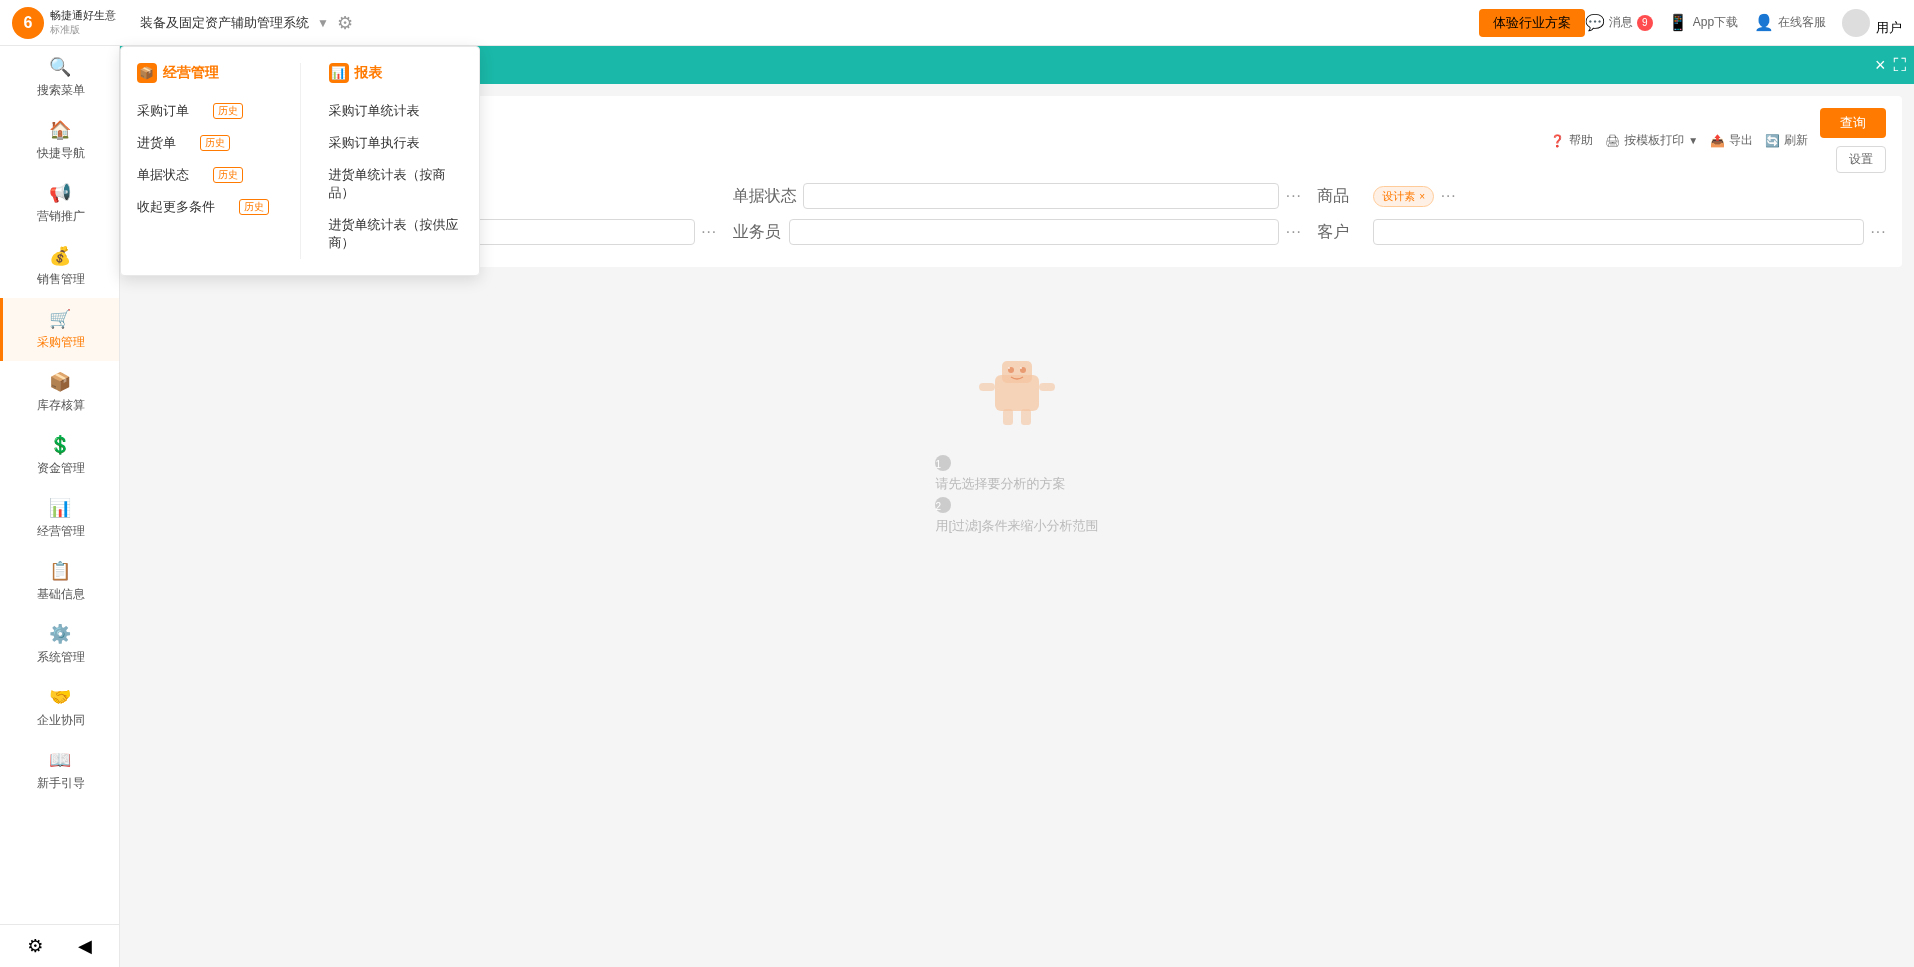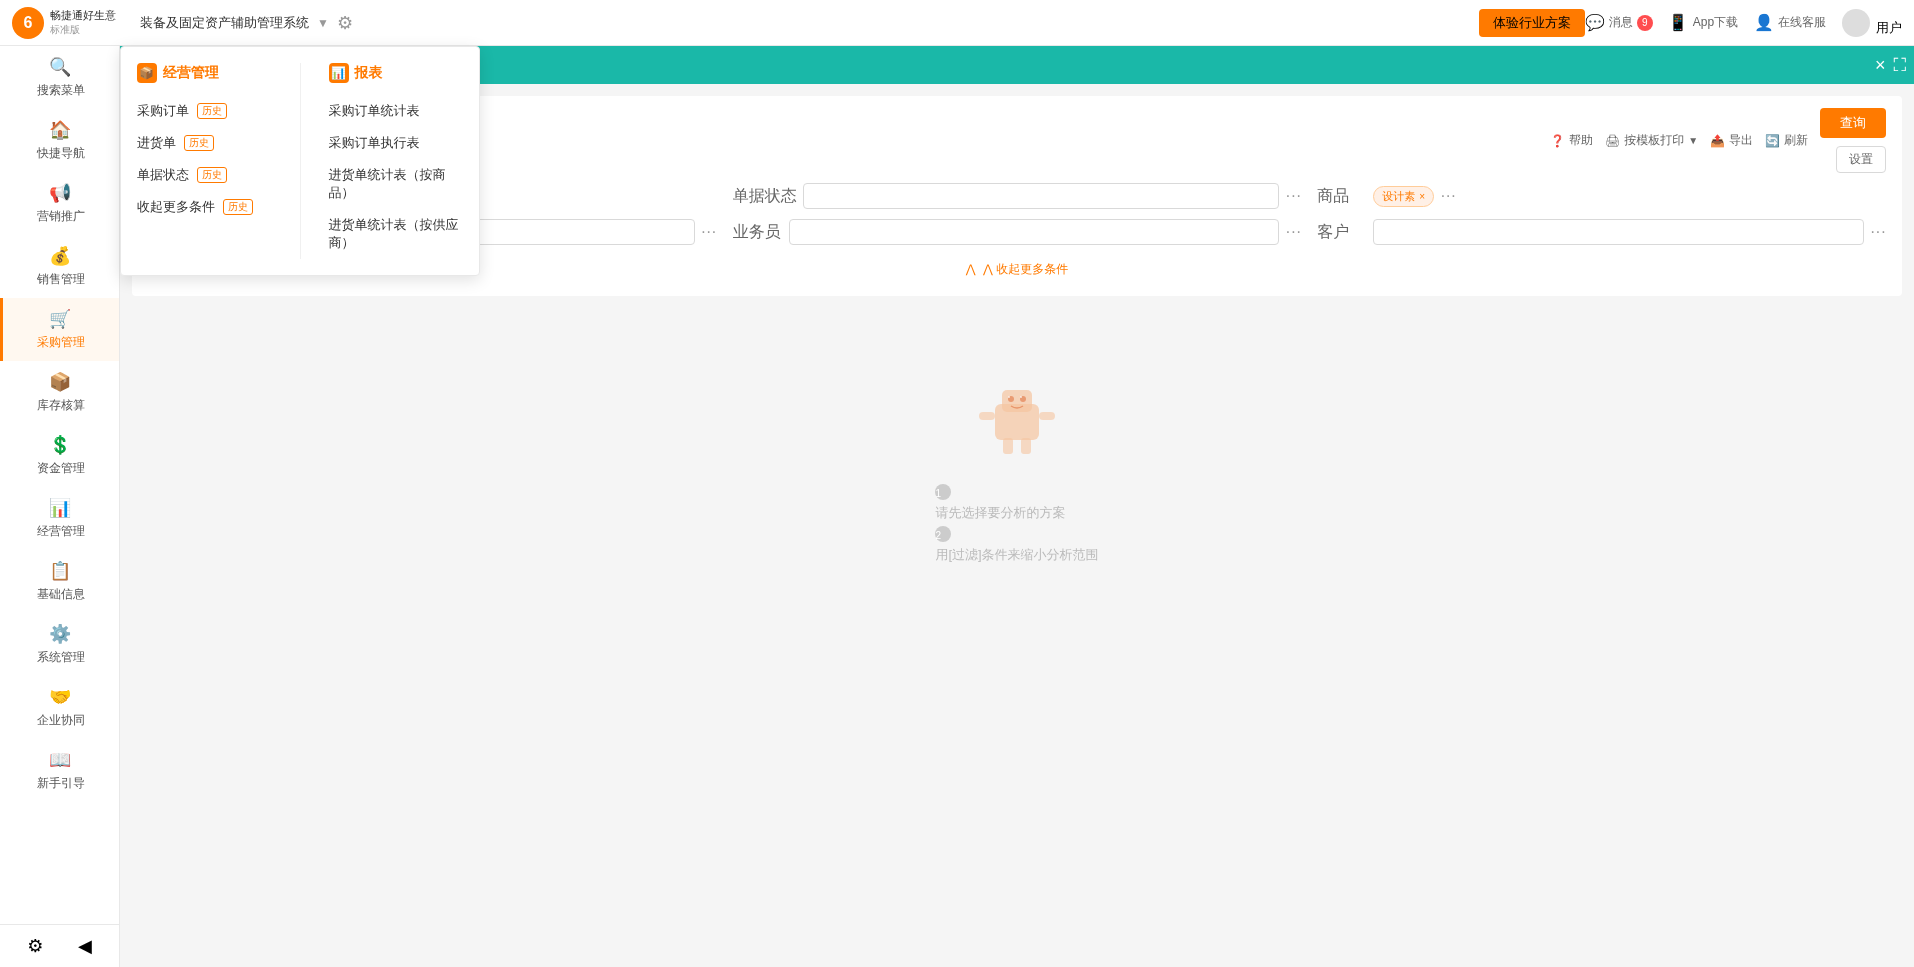--- a/index.html
+++ b/index.html
@@ -344,21 +344,21 @@
     .dropdown-col-title .col-icon {
       width: 20px; height: 20px;
       background: #ff7a00;
       border-radius: 4px;
       display: flex; align-items: center; justify-content: center;
       color: #fff; font-size: 12px;
     }
     .dropdown-item {
       display: flex;
       align-items: center;
-      gap: 8px;
+      gap: 24px;
       padding: 7px 0;
       cursor: pointer;
       font-size: 13px;
       color: #333;
     }
     .hist-badge {
       background: #fff;
       border: 1px solid #ff7a00;
       color: #ff7a00;
       border-radius: 3px;
@@ -588,24 +588,20 @@
             <input type="text" class="filter-input" style="">
             <span class="dots-btn">···</span>
           </div>
           <div class="filter-field">
             <span class="filter-label">客户</span>
             <input type="text" class="filter-input" style="">
             <span class="dots-btn">···</span>
           </div>
         </div>
 
-        <div class="collapse-bar">
-          <span>⋀</span>
-          <span style="margin-left:4px;">⋀ 收起更多条件</span>
-        </div>
       </div>
 
       <div class="empty-state">
 
         <svg class="empty-icon" viewBox="0 0 100 80" fill="none" xmlns="http://www.w3.org/2000/svg">
 
           <rect x="28" y="20" width="44" height="36" rx="6" fill="#f5c4a0" opacity="0.7"></rect>
 
           <rect x="35" y="6" width="30" height="22" rx="5" fill="#f5c4a0" opacity="0.7"></rect>
 

